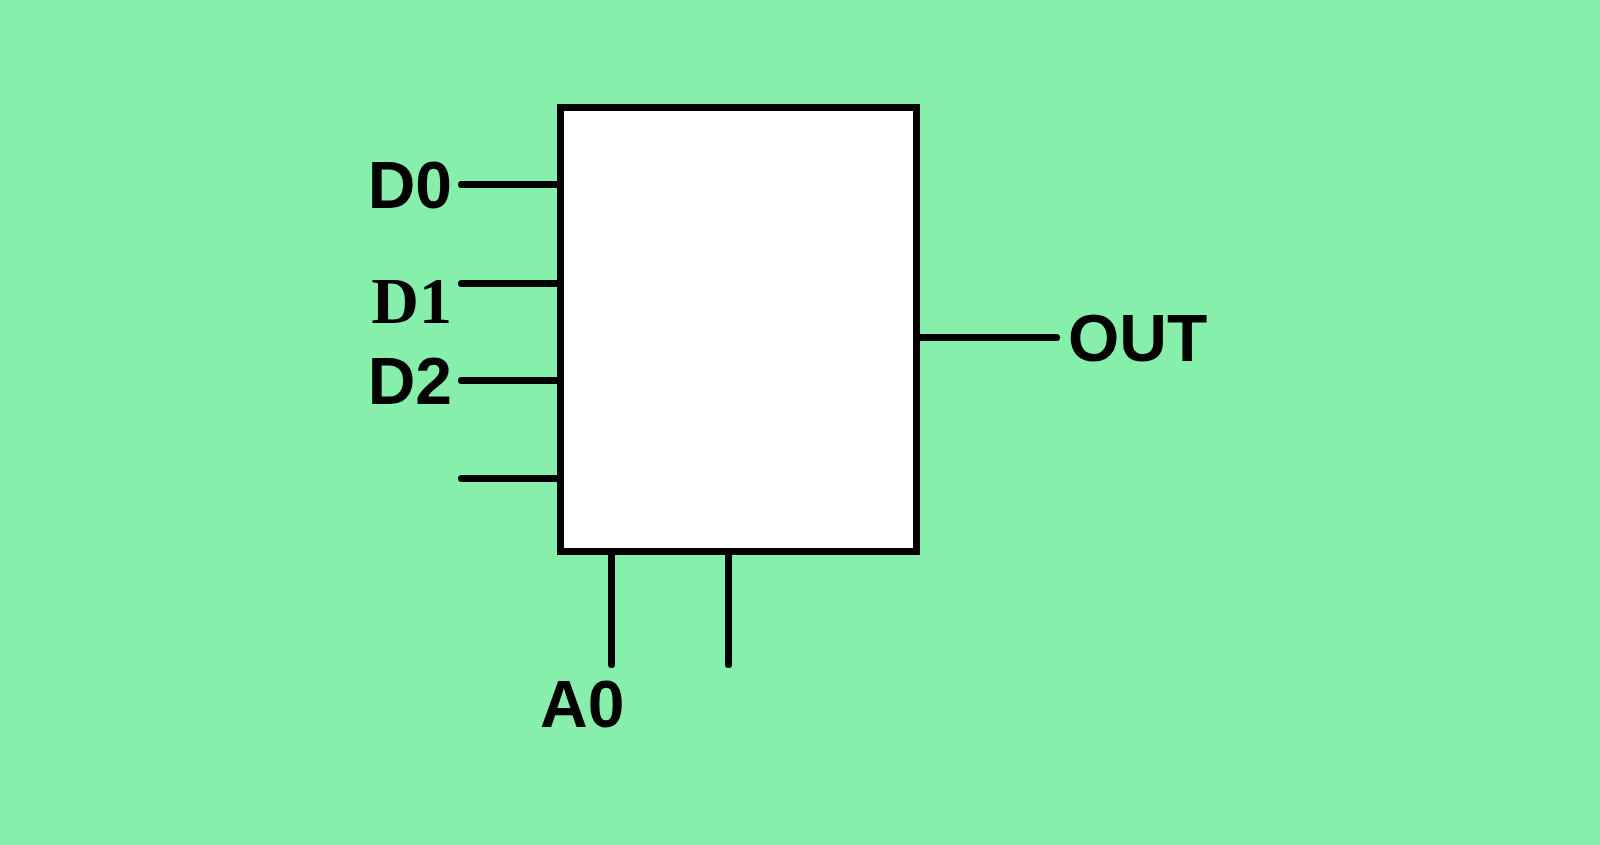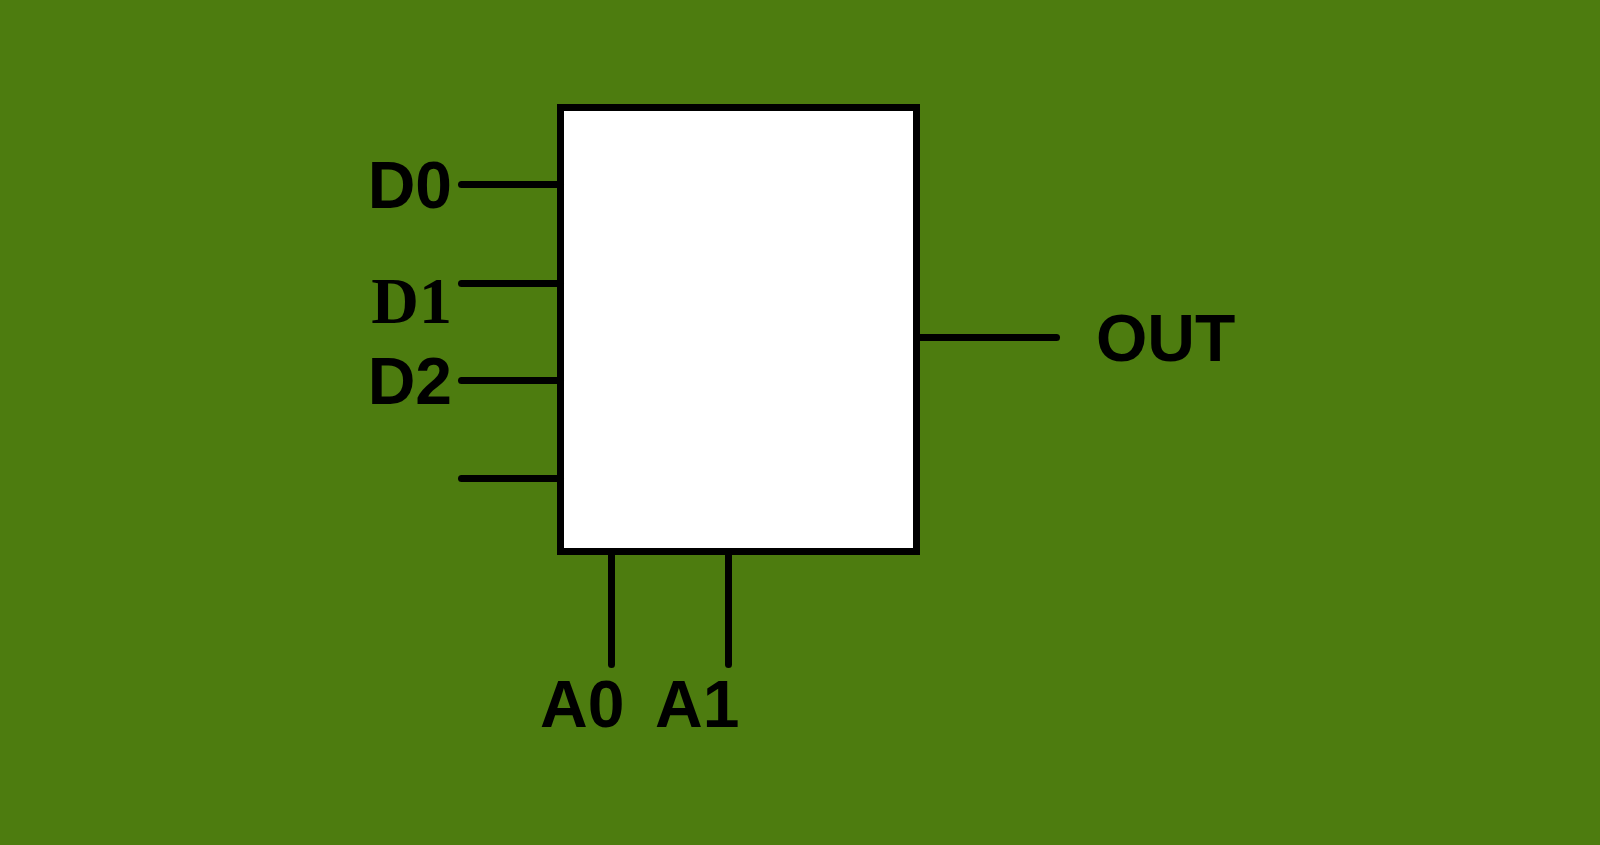--- a/index.html
+++ b/index.html
@@ -4,21 +4,21 @@
 <style>
   html, body {
     margin: 0;
     padding: 0;
     background: #ffffff;
   }
   .canvas {
     position: relative;
     width: 1600px;
     height: 845px;
-    background: #4d7c0f;
+    background: #86efac;
     font-family: "Liberation Sans", sans-serif;
     overflow: hidden;
   }
   .block {
     position: absolute;
     left: 557px;
     top: 104px;
     width: 363px;
     height: 451px;
     border: 7px solid #000000;
@@ -52,21 +52,20 @@
     text-align: right;
   }
   .select-label {
     width: 130px;
     text-align: left;
   }
   .output-label {
     left: 1068px;
     width: 300px;
     text-align: left;
-    margin-left: 28px;
   }
 </style>
 </head>
 <body>
 
 <div class="canvas">
 
   <div class="block"></div>
 
   <div class="hline" style="left:458px; top:181px; width:106px;"></div>
@@ -78,15 +77,14 @@
   <div class="pin-label input-label" style="top:265px;font-family:Liberation Serif, serif;">D1</div>
   <div class="pin-label input-label" style="top:345px;">D2</div>
 
   <div class="hline" style="left:915px; top:334px; width:145px;"></div>
   <div class="pin-label output-label" style="top:302px;">OUT</div>
 
   <div class="vline" style="left:608px; top:548px; height:120px;"></div>
   <div class="vline" style="left:725px; top:548px; height:120px;"></div>
 
   <div class="pin-label select-label" style="left:540px; top:668px;">A0</div>
-  <div class="pin-label select-label" style="left:655px; top:668px;">A1</div>
 
 </div>
 
 </body></html>

